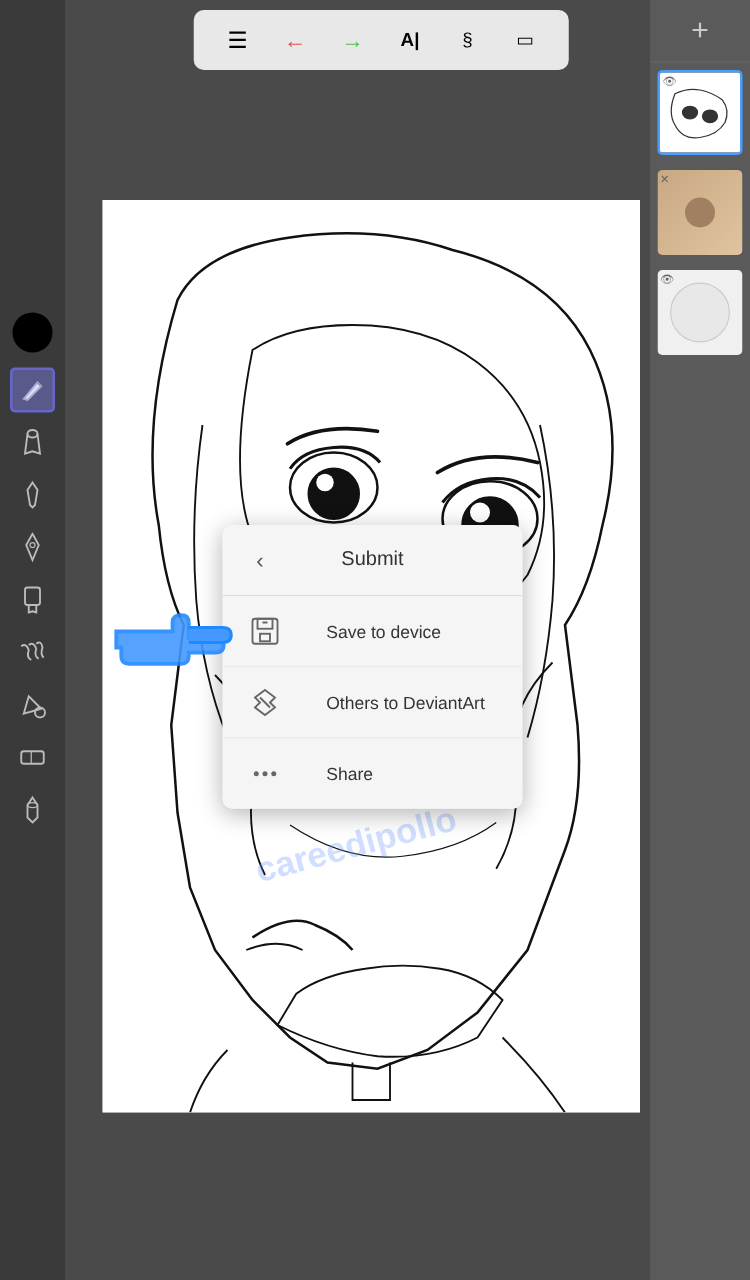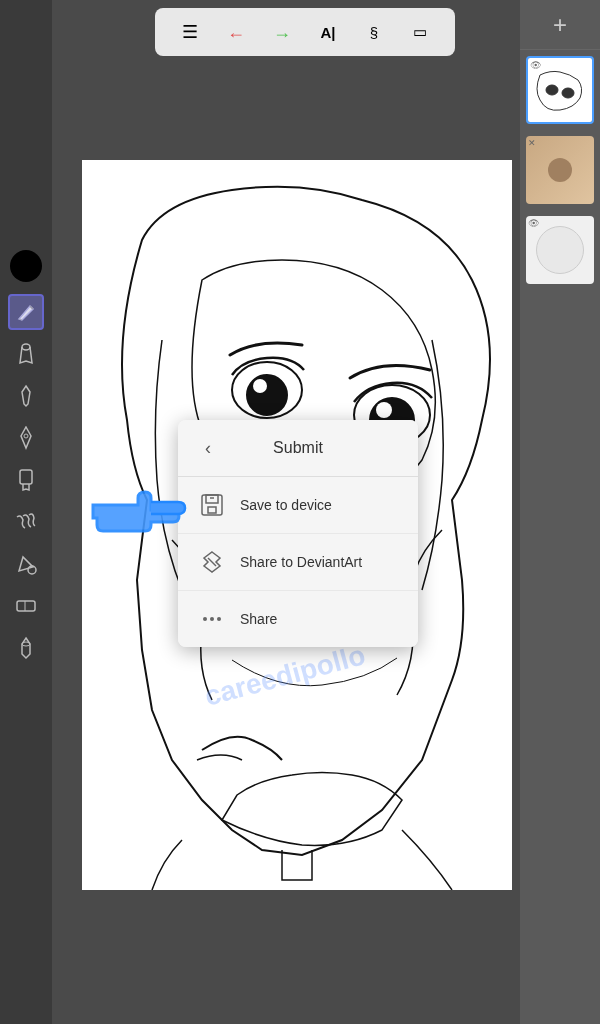--- a/index.html
+++ b/index.html
@@ -194,20 +194,21 @@
       text-align: center;
       padding-right: 38px;
     }
     .share-item {
       display: flex;
       align-items: center;
       padding: 14px 20px;
       cursor: pointer;
       border-bottom: 1px solid #e8e8e8;
       background: #f5f5f5;
+      gap: 21px;
     }
     .share-item:last-child {
       border-bottom: none;
     }
     .share-item-icon {
       width: 28px;
       height: 28px;
       margin-right: 14px;
       display: flex;
       align-items: center;
@@ -401,21 +402,21 @@
     <div class="share-item-label">Save to device</div>
   </div>
 
   <div class="share-item">
     <div class="share-item-icon">
       <svg width="24" height="24" viewBox="0 0 24 24" fill="none">
         <path d="M12 2 L20 8 L16 12 L20 16 L12 22 L4 16 L8 12 L4 8 Z" stroke="#666" stroke-width="1.5" fill="none"></path>
         <path d="M8 8 L16 16" stroke="#666" stroke-width="1.5"></path>
       </svg>
     </div>
-    <div class="share-item-label">Share to DeviantArt</div>
+    <div class="share-item-label">Others to DeviantArt</div>
   </div>
 
   <div class="share-item">
     <div class="share-item-icon">
       <svg width="24" height="24" viewBox="0 0 24 24" fill="none">
         <circle cx="5" cy="12" r="2" fill="#666"></circle>
         <circle cx="12" cy="12" r="2" fill="#666"></circle>
         <circle cx="19" cy="12" r="2" fill="#666"></circle>
       </svg>
     </div>

